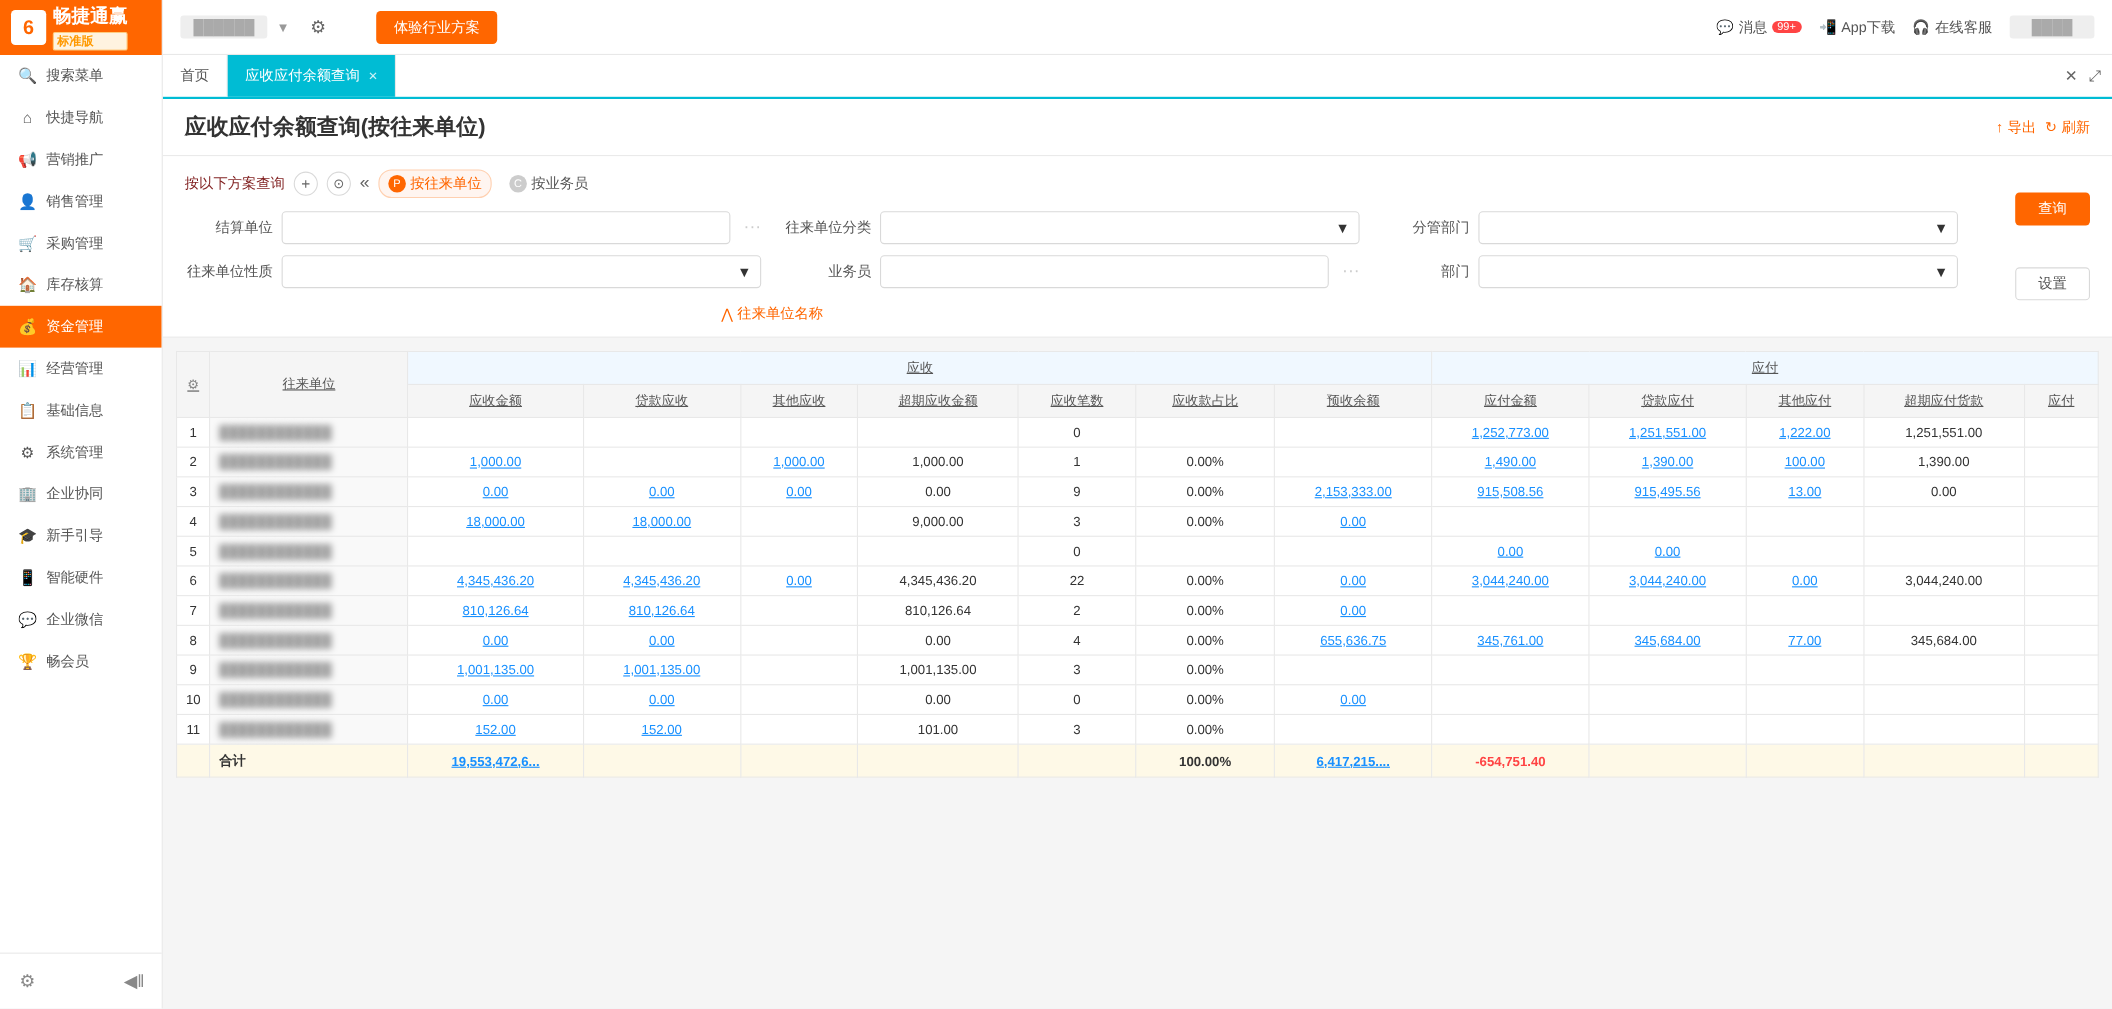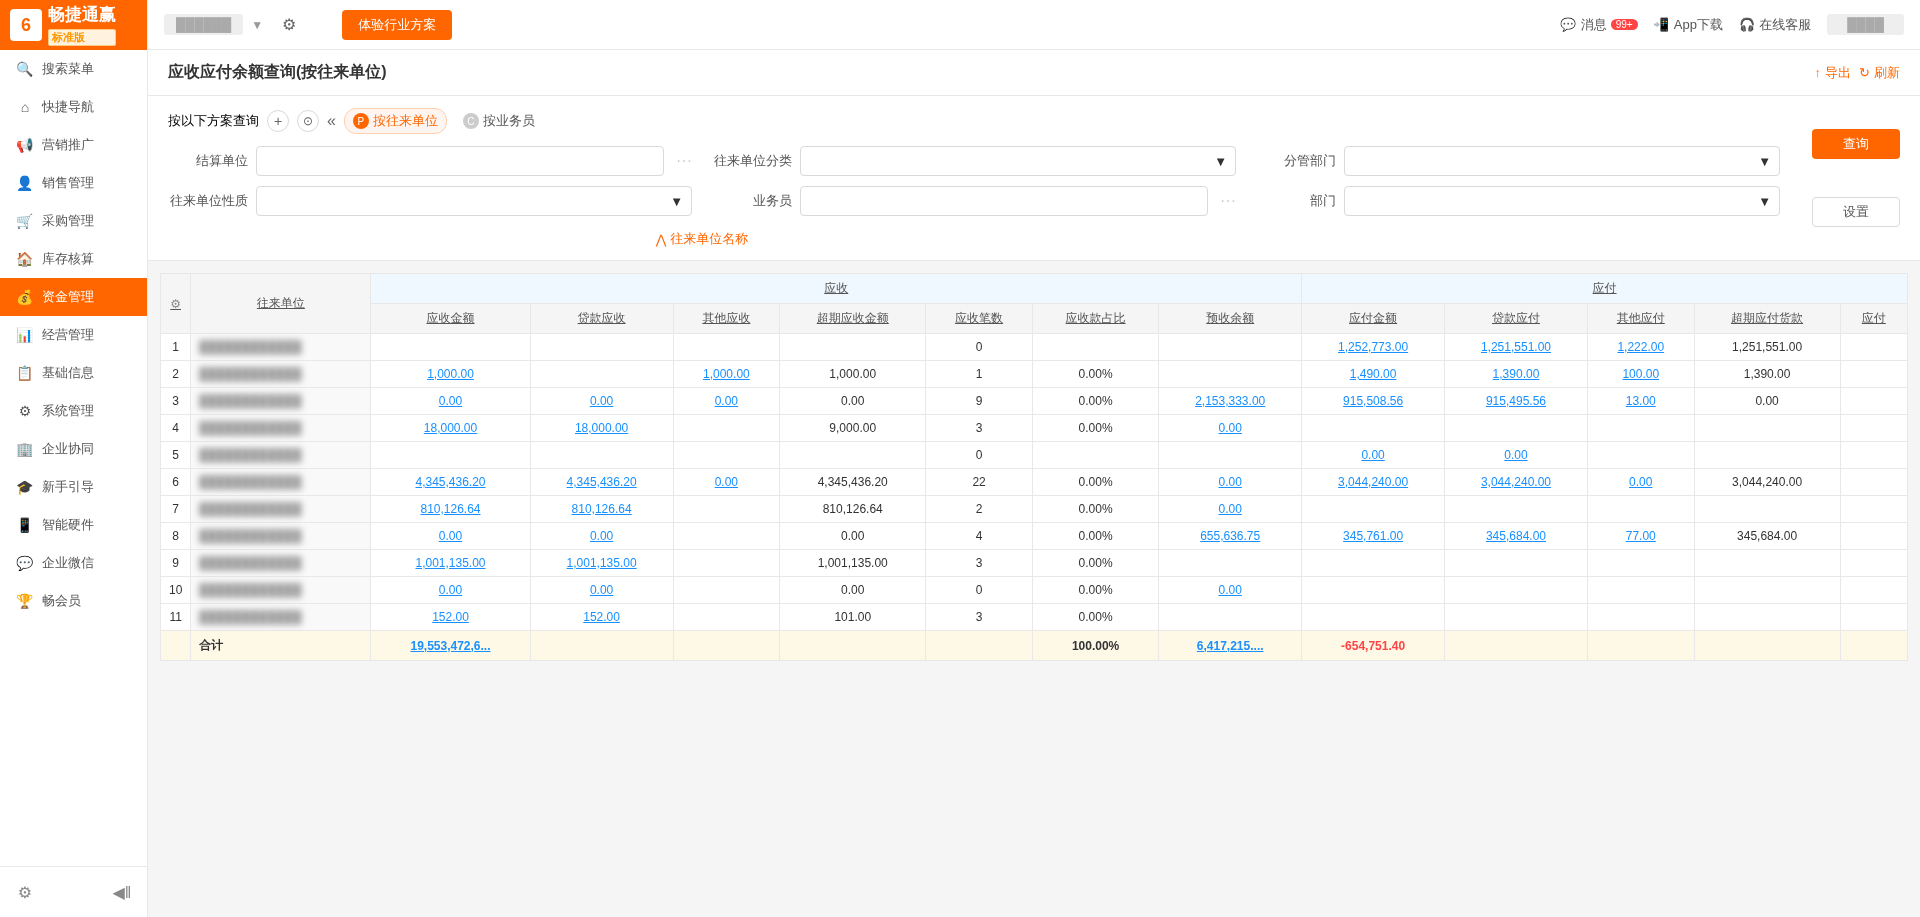--- a/index.html
+++ b/index.html
@@ -46,42 +46,42 @@
     .tab-item.active { background: #00bcd4; color: #fff; }
     .tab-item .tab-close { margin-left: 8px; color: rgba(255,255,255,0.8); font-size: 14px; }
     .tab-controls { margin-left: auto; display: flex; align-items: center; padding-right: 10px; gap: 10px; }
     .tab-controls span { cursor: pointer; color: #666; font-size: 16px; }
 
     
     .page-content { flex: 1; overflow: hidden; display: flex; flex-direction: column; background: #f5f5f5; }
 
     
     .page-header { background: #fff; padding: 12px 20px; display: flex; align-items: center; justify-content: space-between; border-bottom: 1px solid #e8e8e8; flex-shrink: 0; }
-    .page-title { font-size: 16px; font-weight: bold; color: #333; }
+    .page-title { font-size: 20px; font-weight: bold; color: #333; }
     .page-header-actions { display: flex; gap: 8px; }
     .header-btn { display: flex; align-items: center; gap: 4px; color: #ff6600; cursor: pointer; font-size: 13px; background: none; border: none; }
     .filter-toolbar { display: flex; align-items: center; gap: 8px; margin-bottom: 12px; }
-    .filter-label { font-size: 13px; color: #000000; }
+    .filter-label { font-size: 13px; color: #7f1d1d; }
     .filter-add-btn { width: 22px; height: 22px; border: 1px solid #d9d9d9; border-radius: 50%; display: flex; align-items: center; justify-content: center; cursor: pointer; color: #666; font-size: 14px; }
     .filter-setting-btn { width: 22px; height: 22px; border: 1px solid #d9d9d9; border-radius: 50%; display: flex; align-items: center; justify-content: center; cursor: pointer; color: #666; font-size: 12px; }
     .filter-collapse-btn { cursor: pointer; color: #666; font-size: 16px; }
     .filter-option { display: inline-flex; align-items: center; gap: 4px; cursor: pointer; color: #ff6600; font-size: 13px; padding: 3px 8px; border-radius: 12px; background: #fff5f0; border: 1px solid #ffd0b0; }
     .filter-option .option-icon { width: 16px; height: 16px; background: #ff6600; border-radius: 50%; display: flex; align-items: center; justify-content: center; color: #fff; font-size: 10px; }
     .filter-option2 { display: inline-flex; align-items: center; gap: 4px; cursor: pointer; color: #555; font-size: 13px; padding: 3px 8px; }
     .filter-option2 .option-icon2 { width: 16px; height: 16px; background: #ccc; border-radius: 50%; display: flex; align-items: center; justify-content: center; color: #fff; font-size: 10px; }
 
     .filter-grid { display: grid; grid-template-columns: repeat(3, 1fr); gap: 10px 20px; }
     .filter-row { display: flex; align-items: center; gap: 8px; }
     .filter-field-label { color: #555; font-size: 13px; white-space: nowrap; width: 80px; text-align: right; flex-shrink: 0; }
     .filter-input { flex: 1; height: 30px; border: 1px solid #d9d9d9; border-radius: 4px; padding: 0 8px; font-size: 13px; color: #333; background: #fff; outline: none; }
     .filter-select { flex: 1; height: 30px; border: 1px solid #d9d9d9; border-radius: 4px; padding: 0 8px; font-size: 13px; color: #333; background: #fff; cursor: pointer; display: flex; align-items: center; justify-content: space-between; }
     .filter-dots { color: #ccc; cursor: pointer; font-size: 16px; margin-left: 4px; }
     .filter-more-btn { color: #ff6600; font-size: 13px; cursor: pointer; display: flex; align-items: center; gap: 4px; background: none; border: none; }
     .query-btn { background: #ff6600; color: #fff; border: none; border-radius: 4px; padding: 6px 20px; font-size: 13px; cursor: pointer; }
-    .settings-btn { background: #fff; color: #555; border: 1px solid #d9d9d9; border-radius: 4px; padding: 5px 30px; font-size: 13px; cursor: pointer; margin-top: 32px; }
+    .settings-btn { background: #fff; color: #555; border: 1px solid #d9d9d9; border-radius: 4px; padding: 5px 20px; font-size: 13px; cursor: pointer; margin-top: 32px; }
 
     
     .filter-section { position: relative; background: #fff; padding: 12px 20px 12px; border-bottom: 1px solid #e8e8e8; flex-shrink: 0; }
     .filter-section .filter-grid-wrapper { margin-right: 120px; }
     .filter-section .filter-actions-wrapper { position: absolute; right: 20px; top: 50%; transform: translateY(-50%); display: flex; flex-direction: column; gap: 6px; }
 
     
     .table-area { flex: 1; overflow: auto; padding: 12px; }
     .data-table { width: 100%; border-collapse: collapse; background: #fff; border: 1px solid #e8e8e8; }
     .data-table th, .data-table td { border: 1px solid #e8e8e8; padding: 6px 8px; font-size: 12px; text-align: center; white-space: nowrap; }
@@ -198,20 +198,33 @@
         <div class="nav-right-item">
           <span>🎧</span>
           <span>在线客服</span>
         </div>
         <div class="nav-user">
           <span style="background:#eee; padding:3px 20px; border-radius:3px; color:#aaa;">████</span>
         </div>
       </div>
     </div>
 
+    <div class="tab-bar">
+      <div class="tab-item home">
+        <span>首页</span>
+      </div>
+      <div class="tab-item active">
+        <span>应收应付余额查询</span>
+        <span class="tab-close">×</span>
+      </div>
+      <div class="tab-controls">
+        <span style="color:#666; font-size:14px;">✕</span>
+        <span style="color:#666; font-size:14px;">⤢</span>
+      </div>
+    </div>
 
     <div class="page-content">
 
       <div class="page-header">
         <span class="page-title">应收应付余额查询(按往来单位)</span>
         <div class="page-header-actions">
           <button class="header-btn">
             <span>↑</span>
             <span>导出</span>
           </button>

